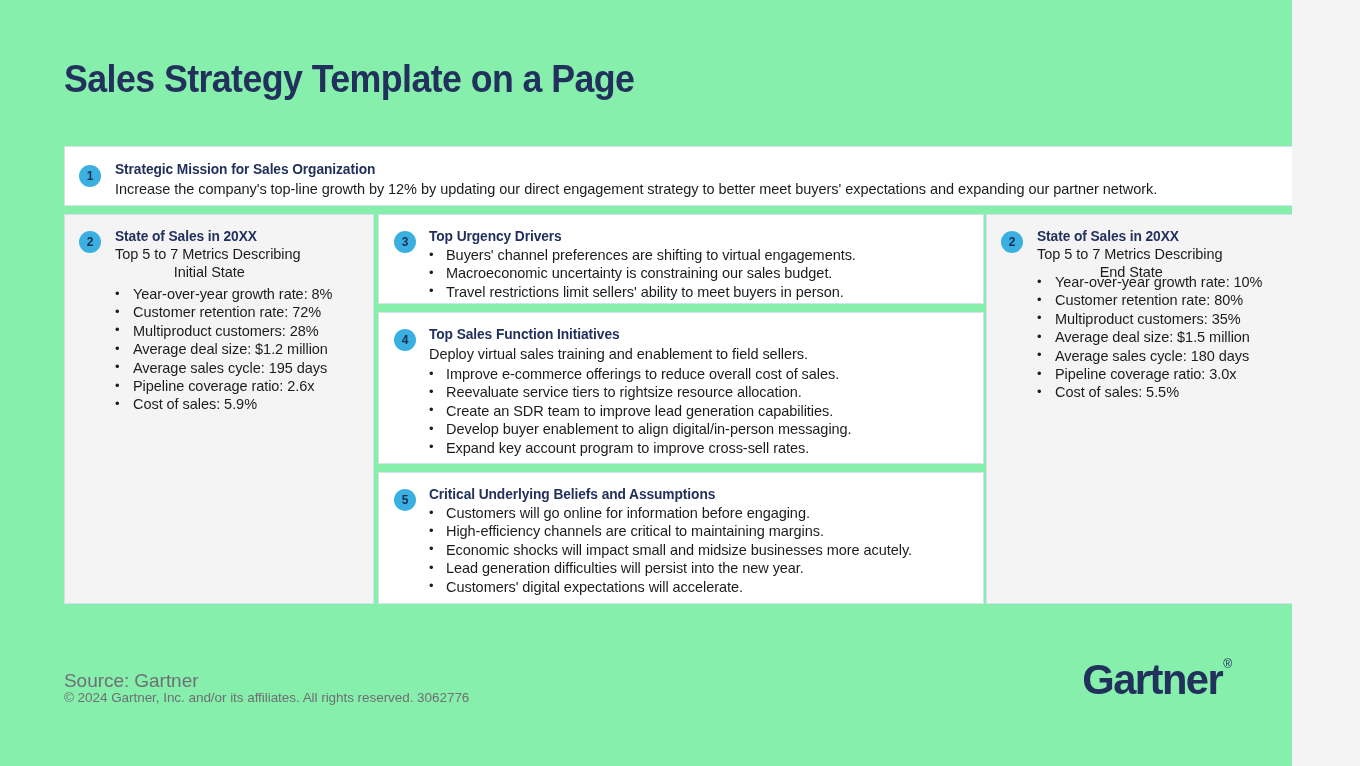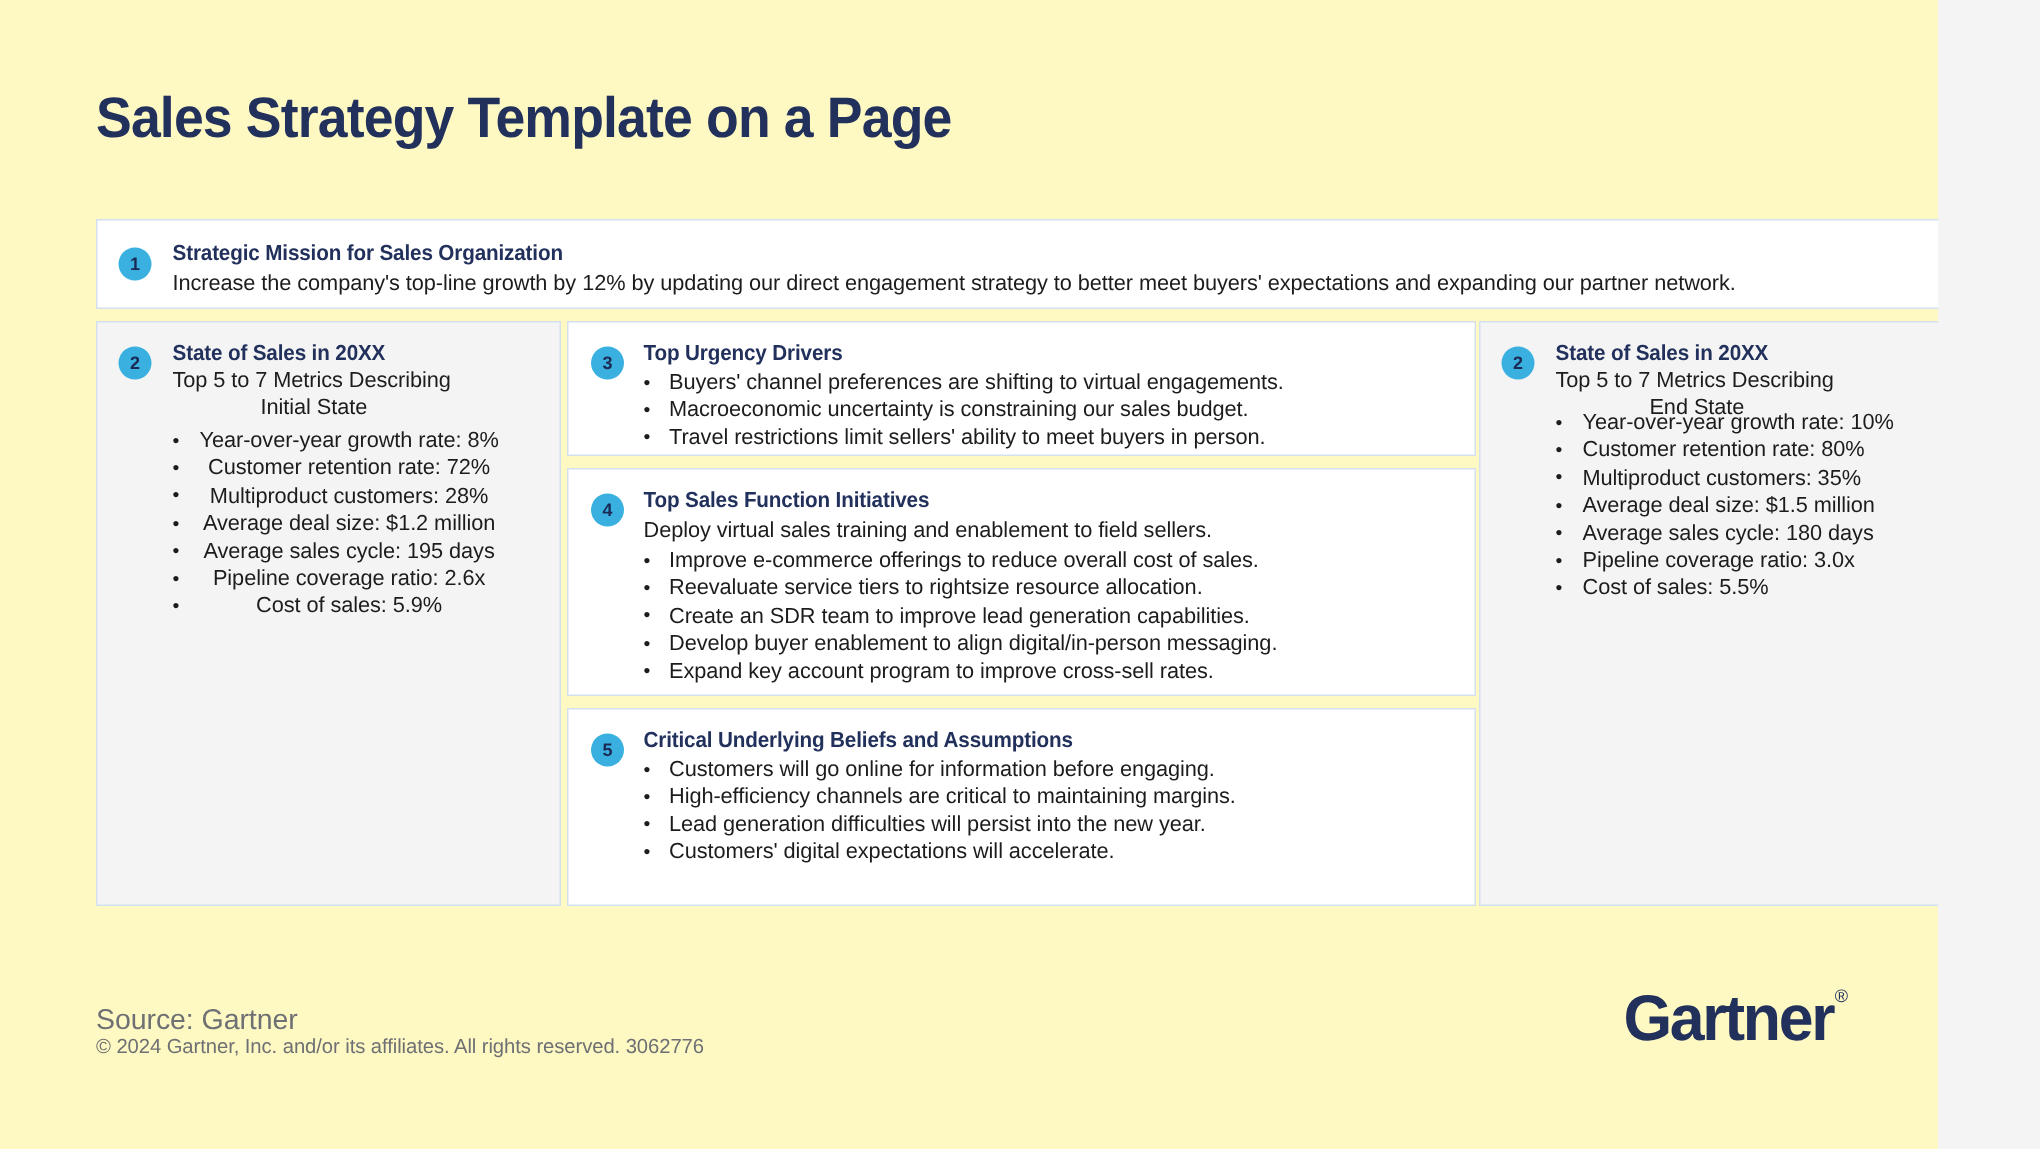--- a/index.html
+++ b/index.html
@@ -9,21 +9,21 @@
     height: 766px;
     background: #f4f4f4;
     font-family: "Liberation Sans", sans-serif;
     -webkit-font-smoothing: antialiased;
   }
 
   .page {
     position: relative;
     width: 1292px;
     height: 766px;
-    background: #fef9c3;
+    background: #86efac;
     overflow: hidden;
   }
 
   
   .page-title {
     position: absolute;
     left: 64px;
     top: 58px;
     font-size: 38px;
     font-weight: 700;
@@ -110,21 +110,21 @@
   #mission-box { left: 64px; top: 146px; width: 1232px; height: 60px; }
   #mission-box .badge { left: 14px; top: 18px; }
   #mission-box .box-head { position: absolute; left: 50px; top: 13px; }
   #mission-box .box-sub  { position: absolute; left: 50px; top: 33px; white-space: nowrap; }
 
   
   #left-panel { left: 64px; top: 214px; width: 310px; height: 390px; }
   #left-panel .badge { left: 14px; top: 16px; }
   #left-panel .box-head { position: absolute; left: 50px; top: 12px; }
   #left-panel .panel-sub { position: absolute; left: 50px; top: 30px; }
-  #left-panel ul.bullets { position: absolute; left: 50px; top: 70px; text-align: center; }
+  #left-panel ul.bullets { position: absolute; left: 50px; top: 70px; }
   #left-panel ul.bullets li { padding-left: 18px; line-height: 18.4px; }
 
   
   #right-panel { left: 986px; top: 214px; width: 310px; height: 390px; }
   #right-panel .badge { left: 14px; top: 16px; }
   #right-panel .box-head { position: absolute; left: 50px; top: 12px; }
   #right-panel .panel-sub { position: absolute; left: 50px; top: 30px; }
   #right-panel ul.bullets { position: absolute; left: 50px; top: 58px; }
   #right-panel ul.bullets li { padding-left: 18px; line-height: 18.4px; }
 
@@ -251,20 +251,21 @@
       <li>Expand key account program to improve cross-sell rates.</li>
     </ul>
   </div>
 
   <div class="box" id="beliefs-box">
     <div class="badge">5</div>
     <div class="box-head">Critical Underlying Beliefs and Assumptions</div>
     <ul class="bullets">
       <li>Customers will go online for information before engaging.</li>
       <li>High-efficiency channels are critical to maintaining margins.</li>
+      <li>Economic shocks will impact small and midsize businesses more acutely.</li>
       <li>Lead generation difficulties will persist into the new year.</li>
       <li>Customers' digital expectations will accelerate.</li>
     </ul>
   </div>
 
   <div class="panel" id="right-panel">
     <div class="badge">2</div>
     <div class="box-head">State of Sales in 20XX</div>
     <div class="panel-sub">
       <span>Top 5 to 7 Metrics Describing</span>

